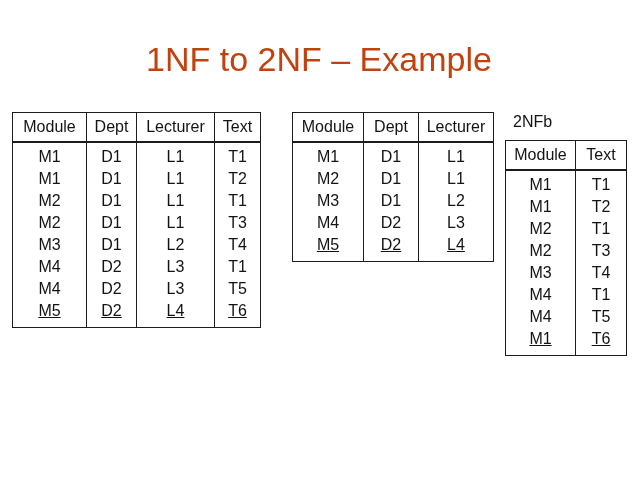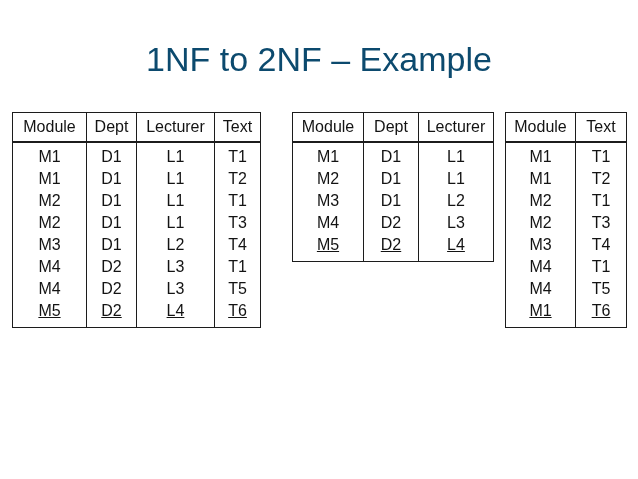--- a/index.html
+++ b/index.html
@@ -19,21 +19,21 @@
   .title {
     position: absolute;
     top: 40px;
     left: 0;
     right: 0;
     margin: 0;
     text-align: center;
     font-size: 34px;
     font-weight: normal;
     line-height: 1.12;
-    color: #0c4a6e;
+    color: #c2410c;
   }
   .tbl-group {
     position: absolute;
     top: 112px;
   }
   .g0 { left: 12px; }
   .g1 { left: 292px; }
   .g2 { left: 505px; }
   .tbl-label {
     font-size: 16px;
@@ -187,20 +187,21 @@
           <tr>
             <td>M5</td>
             <td>D2</td>
             <td>L4</td>
           </tr>
         </tbody>
     </table>
   </section>
 
   <section class="tbl-group g2">
+    <div class="tbl-label">2NFb</div>
     <table class="datatable t2">
       <thead>
         <tr>
           <th>Module</th>
           <th>Text</th>
         </tr>
       </thead>
       <tbody>
           <tr>
             <td>M1</td>

